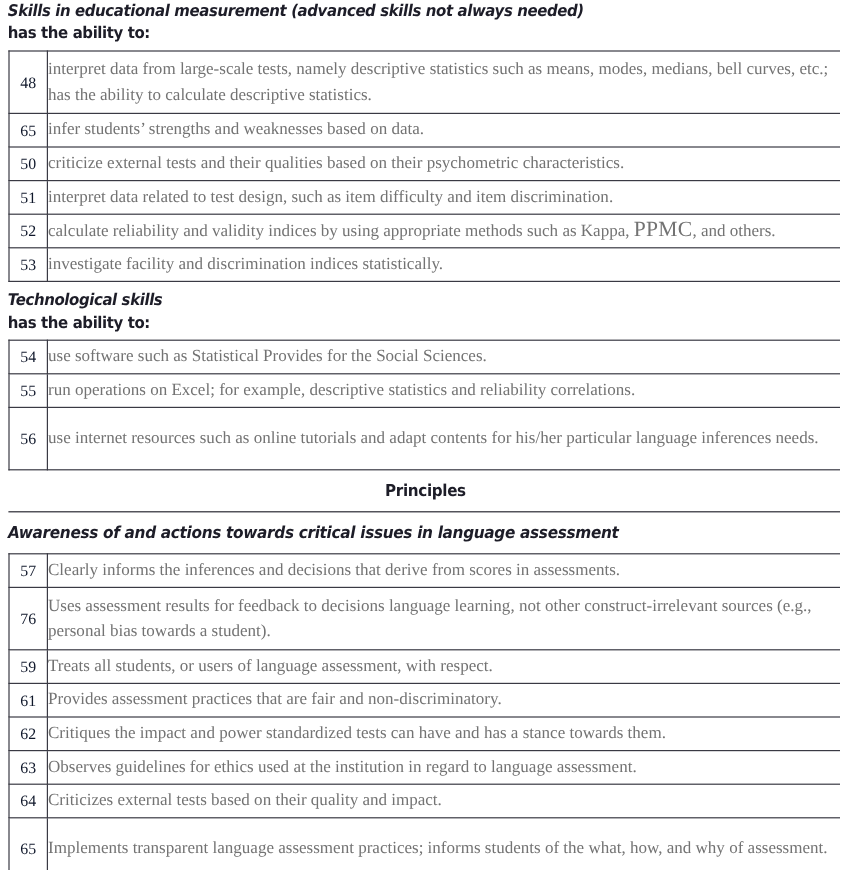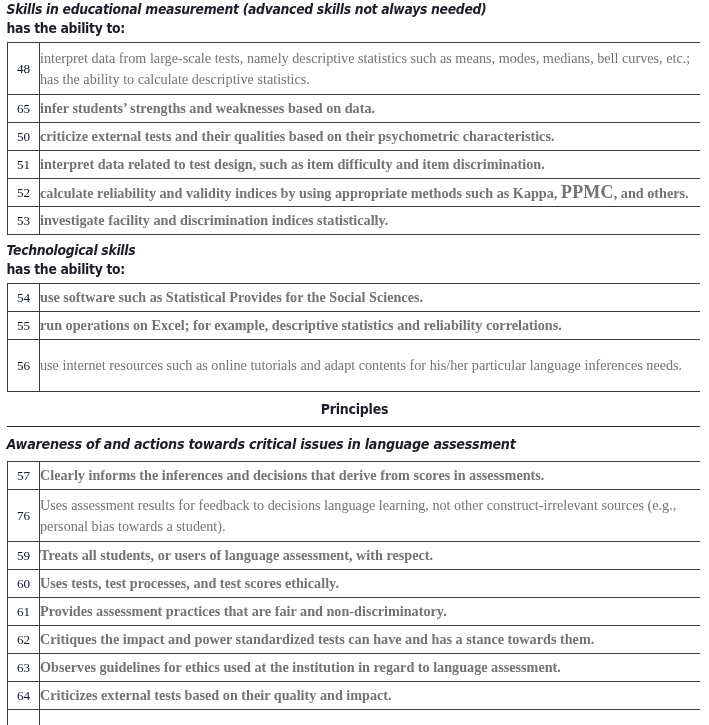--- a/index.html
+++ b/index.html
@@ -93,21 +93,21 @@
     color: #0f172a;
     font-family: "Liberation Serif", "DejaVu Serif", serif;
     padding: 0 2px;
   }
   td.txt {
     padding: 4px 8px 4px 9px;
     font-size: 14.2px;
     line-height: 21px;
     color: #737373;
   }
-  tr.one td.txt { height: 23px; padding-top: 2px; padding-bottom: 2px; font-weight: bold; }
+  tr.one td.txt { height: 23px; padding-top: 2px; padding-bottom: 2px; }
   tr.two td.txt { height: 45px; padding-top: 3px; padding-bottom: 3px; }
 
   .smallcaps {
     font-variant: small-caps;
     font-size: 18px;
     letter-spacing: 0.2px;
   }
 </style>
 </head>
 <body>
@@ -184,24 +184,20 @@
       </tr>
       <tr class="two">
         <td class="num">76</td>
         <td class="txt">Uses assessment results for feedback to decisions language learning, not other construct-irrelevant sources (e.g., personal bias towards a student).</td>
       </tr>
       <tr class="one">
         <td class="num">59</td>
         <td class="txt">Treats all students, or users of language assessment, with respect.</td>
       </tr>
       <tr class="one">
-        <td class="num">60</td>
-        <td class="txt">Uses tests, test processes, and test scores ethically.</td>
-      </tr>
-      <tr class="one">
         <td class="num">61</td>
         <td class="txt">Provides assessment practices that are fair and non-discriminatory.</td>
       </tr>
       <tr class="one">
         <td class="num">62</td>
         <td class="txt">Critiques the impact and power standardized tests can have and has a stance towards them.</td>
       </tr>
       <tr class="one">
         <td class="num">63</td>
         <td class="txt">Observes guidelines for ethics used at the institution in regard to language assessment.</td>

